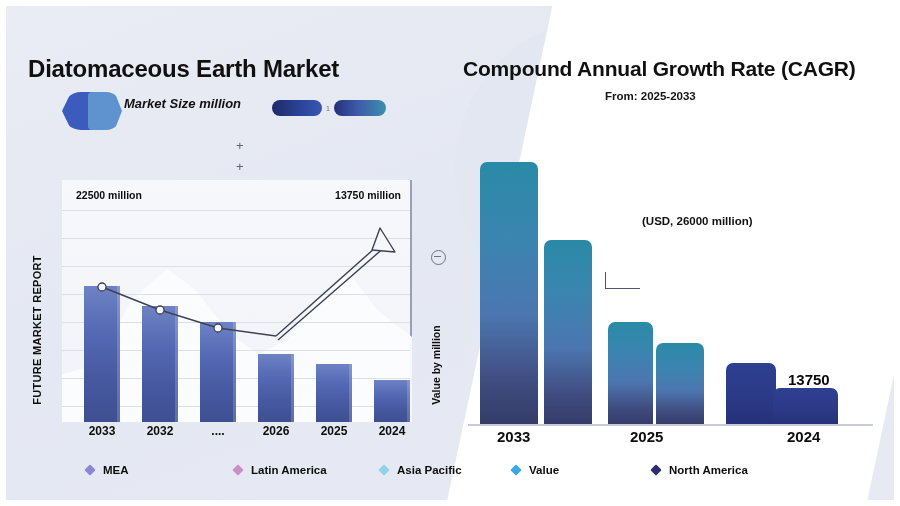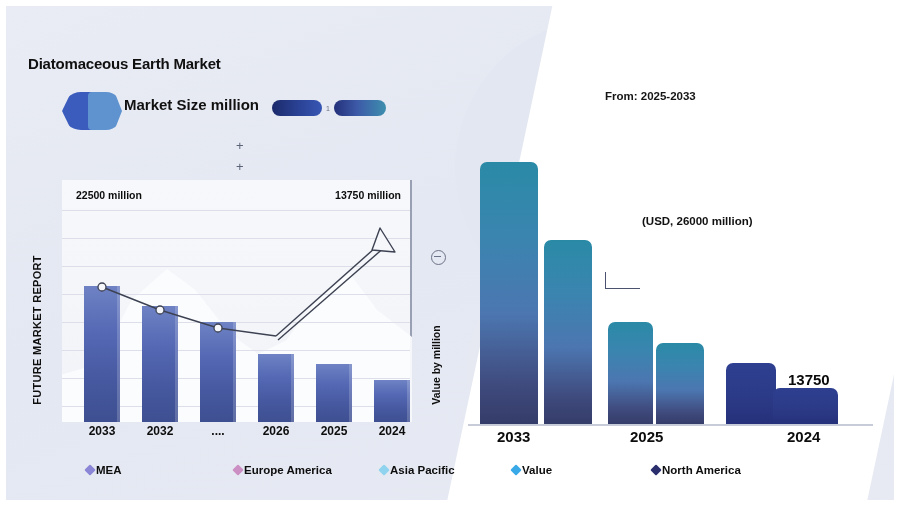--- a/index.html
+++ b/index.html
@@ -66,21 +66,21 @@
   .edge-bottom {
     position: absolute;
     left: 0; bottom: 0; width: 900px; height: 6px;
     background: #ffffff;
   }
 
   
   .title-left {
     position: absolute;
     left: 28px; top: 55px;
-    font-size: 15px;
+    font-size: 24px;
     font-weight: bold;
     color: #101010;
     letter-spacing: -0.2px;
     white-space: nowrap;
   }
   .title-right {
     position: absolute;
     left: 463px; top: 57px;
     font-size: 21px;
     font-weight: bold;
@@ -115,24 +115,25 @@
     position: absolute;
     left: 26px; top: 0;
     width: 34px; height: 38px;
     background: #5f93cf;
     clip-path: polygon(0 0, 78% 0, 100% 50%, 78% 100%, 0 100%);
     border-radius: 4px 16px 16px 4px;
   }
   .caption-market {
     position: absolute;
     left: 124px; top: 96px;
-    font-size: 15px;
+    font-size: 13px;
     font-weight: bold;
     color: #111;
     white-space: nowrap;
+    font-style: italic;
   }
   .pill-row {
     position: absolute;
     left: 272px; top: 100px;
     display: flex;
     align-items: center;
     gap: 4px;
   }
   .pill-a {
     width: 50px; height: 16px;
@@ -339,21 +340,21 @@
     display: flex;
     align-items: center;
     gap: 0;
     font-size: 11.5px;
     font-weight: bold;
     color: #0d0d0d;
   }
   .legend-item {
     display: flex;
     align-items: center;
-    gap: 2px;
+    gap: 9px;
   }
   .diamond {
     width: 8px; height: 8px;
     transform: rotate(45deg);
     border-radius: 1px;
   }
   .tiny-ico {
     position: absolute;
     width: 10px; height: 11px;
     border: 1.2px solid #c3c8d6;
@@ -447,20 +448,21 @@
 
   <div class="xlabels-left">
     <div style="left:6px;  width:68px;">2033</div>
     <div style="left:64px; width:68px;">2032</div>
     <div style="left:122px;width:68px;">....</div>
     <div style="left:180px;width:68px;">2026</div>
     <div style="left:238px;width:68px;">2025</div>
     <div style="left:296px;width:68px;">2024</div>
   </div>
 
+  <div class="title-right">Compound Annual Growth Rate (CAGR)</div>
   <div class="subtitle-right">From: 2025-2033</div>
 
   <div class="chart-right">
     <div class="bar-right grad-teal" style="left:12px;  width:58px;  height:263px;"></div>
     <div class="bar-right grad-teal" style="left:76px;  width:48px;  height:185px;"></div>
     <div class="bar-right grad-teal" style="left:140px; width:45px;  height:103px;"></div>
     <div class="bar-right grad-teal" style="left:188px; width:48px;  height:82px;"></div>
     <div class="bar-right grad-navy" style="left:258px; width:50px;  height:62px;"></div>
     <div class="bar-right grad-navy" style="left:305px; width:65px;  height:37px;"></div>
   </div>
@@ -477,21 +479,21 @@
     <div style="left:787px;">2024</div>
   </div>
 
   <div class="legend">
     <div class="legend-item" style="width:148px">
       <span class="diamond" style="background: rgb(139, 134, 214);"></span>
       <span>MEA</span>
     </div>
     <div class="legend-item" style="width:146px">
       <span class="diamond" style="background: rgb(204, 143, 196);"></span>
-      <span>Europe America</span>
+      <span>Latin America</span>
     </div>
     <div class="legend-item" style="width:132px">
       <span class="diamond" style="background: rgb(143, 211, 238);"></span>
       <span>Asia Pacific</span>
     </div>
     <div class="legend-item" style="width:140px">
       <span class="diamond" style="background: rgb(58, 169, 232);"></span>
       <span>Value</span>
     </div>
     <div class="legend-item">

